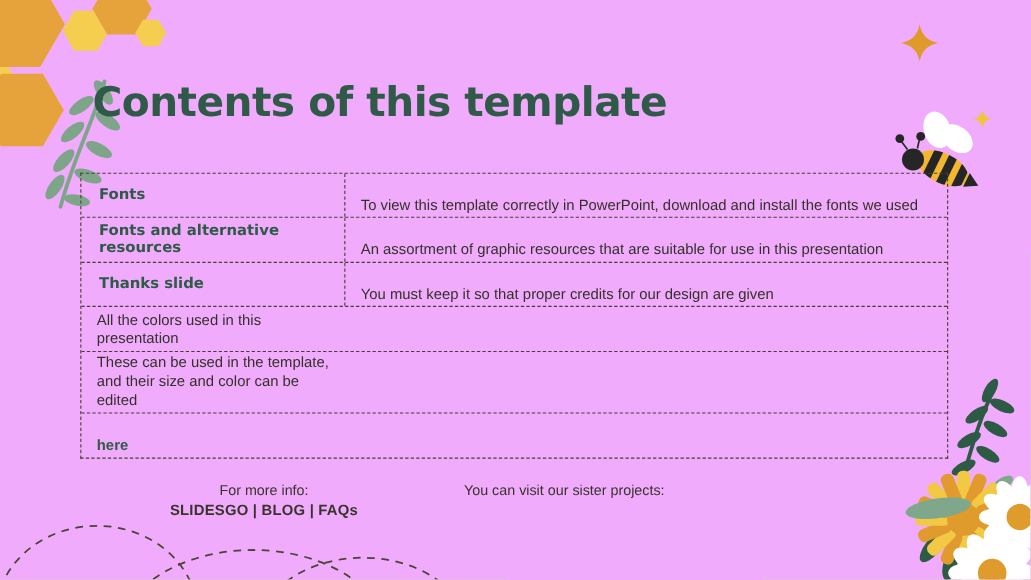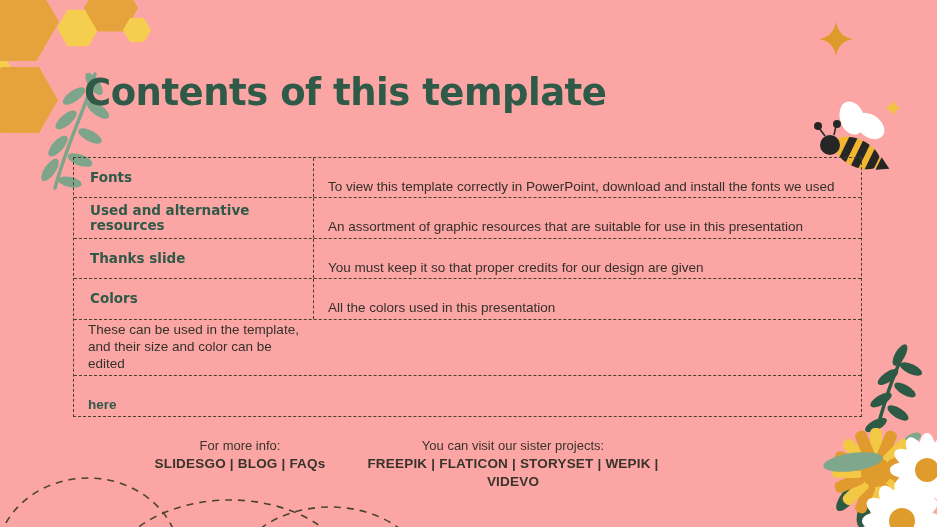--- a/index.html
+++ b/index.html
@@ -1,18 +1,18 @@
 <!DOCTYPE html>
 <html><head>
 <meta charset="utf-8">
 <style>
   html,body{margin:0;padding:0;background:#d8d0bd;}
   .slide{
     position:relative;width:937px;height:527px;overflow:hidden;
-    background:#fca5a5;
+    background:#f0abfc;
     font-family:"Liberation Sans", sans-serif;
     color:#38342B;
   }
   .deco{position:absolute;pointer-events:none;}
   .title{
     position:absolute;left:84px;top:46px;width:620px;
     font-family:"DejaVu Sans", sans-serif;
     font-weight:800;font-size:37px;letter-spacing:-0.5px;
     color:#2F5A48;
   }
@@ -204,33 +204,32 @@
   <h1 class="title">Contents of this template</h1>
 
   <div class="contents-table">
     <div class="trow">
       <div class="tcell-label">Fonts</div>
       <div class="tcell-desc">
           <span>To view this template correctly in PowerPoint, download and install the fonts we used</span>
         </div>
     </div>
     <div class="trow">
-      <div class="tcell-label">Used and alternative resources</div>
+      <div class="tcell-label">Fonts and alternative resources</div>
       <div class="tcell-desc">
           <span>An assortment of graphic resources that are suitable for use in this presentation</span>
         </div>
     </div>
     <div class="trow">
       <div class="tcell-label">Thanks slide</div>
       <div class="tcell-desc">
           <span>You must keep it so that proper credits for our design are given</span>
         </div>
     </div>
     <div class="trow">
-      <div class="tcell-label">Colors</div>
       <div class="tcell-desc">
           <span>All the colors used in this presentation</span>
         </div>
     </div>
     <div class="trow">
       <div class="tcell-desc">
           <span>These can be used in the template, and their size and color can be edited</span>
         </div>
     </div>
     <div class="trow">
@@ -239,16 +238,15 @@
         </div>
     </div>
   </div>
 
   <div class="footer-block footer-left">
     <div>For more info:</div>
     <div class="footer-links">SLIDESGO | BLOG | FAQs</div>
   </div>
   <div class="footer-block footer-right">
     <div>You can visit our sister projects:</div>
-    <div class="footer-links">FREEPIK | FLATICON | STORYSET | WEPIK | VIDEVO</div>
   </div>
 
 </div>
 
 </body></html>

